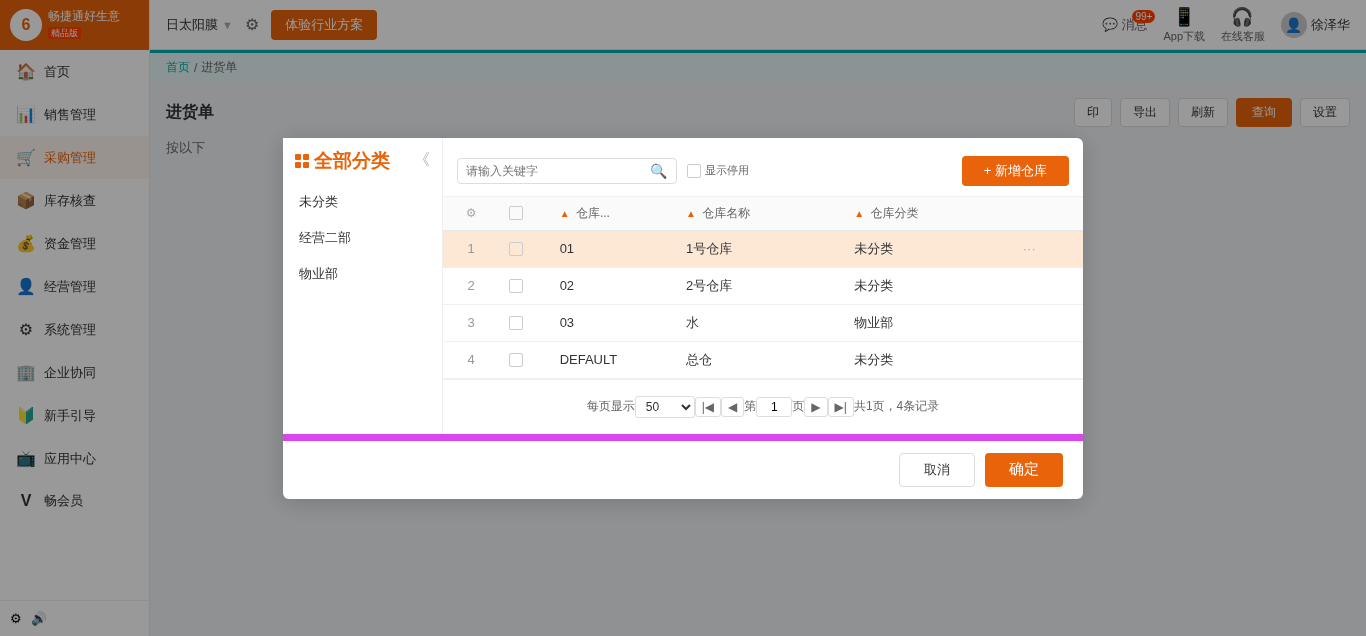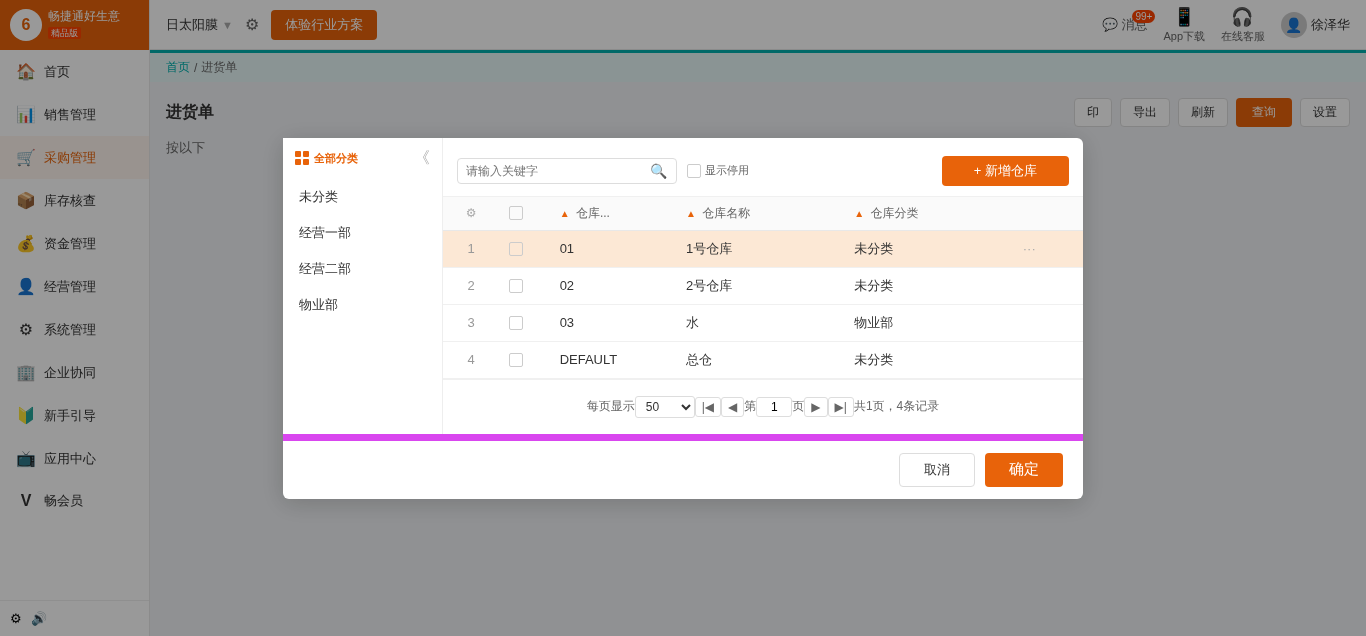--- a/index.html
+++ b/index.html
@@ -166,21 +166,21 @@
       align-items: center;
       justify-content: space-between;
       background: #fff;
     }
     .all-category {
       display: flex;
       align-items: center;
       gap: 5px;
       color: #e8630a;
       font-weight: bold;
-      font-size: 11px;
+      font-size: 19px;
     }
     .grid-icon { display: grid; grid-template-columns: 1fr 1fr; gap: 2px; width: 14px; height: 14px; }
     .grid-icon span { background: #e8630a; border-radius: 1px; }
     .collapse-btn { color: #aaa; cursor: pointer; font-size: 16px; }
     .category-list { flex: 1; }
     .category-item {
       padding: 9px 16px;
       cursor: pointer;
       color: #333;
       font-size: 13px;
@@ -214,21 +214,21 @@
       width: 100%;
     }
     .search-icon { color: #aaa; font-size: 14px; }
     .show-disabled { display: flex; align-items: center; gap: 4px; color: #666; font-size: 11px; }
     .checkbox { width: 14px; height: 14px; border: 1px solid #ccc; border-radius: 2px; cursor: pointer; }
     .add-warehouse-btn {
       margin-left: auto;
       background: #e8630a;
       color: #fff;
       border: none;
-      padding: 6px 32px;
+      padding: 6px 22px;
       border-radius: 4px;
       cursor: pointer;
       font-size: 13px;
       white-space: nowrap;
     }
 
     
     .table-container { flex: 1; overflow-y: auto; }
     table { width: 100%; border-collapse: collapse; }
     th {
@@ -490,23 +490,20 @@
                 <span></span>
                 <span></span>
             </div>
             <span>全部分类</span>
           </div>
           <span class="collapse-btn">《</span>
         </div>
         <div class="category-list">
           <div class="category-item">
             <span>未分类</span>
-          </div>
-          <div class="category-item">
-            <span>经营一部</span>
           </div>
           <div class="category-item">
             <span>经营二部</span>
           </div>
           <div class="category-item">
             <span>物业部</span>
           </div>
         </div>
       </div>
 

